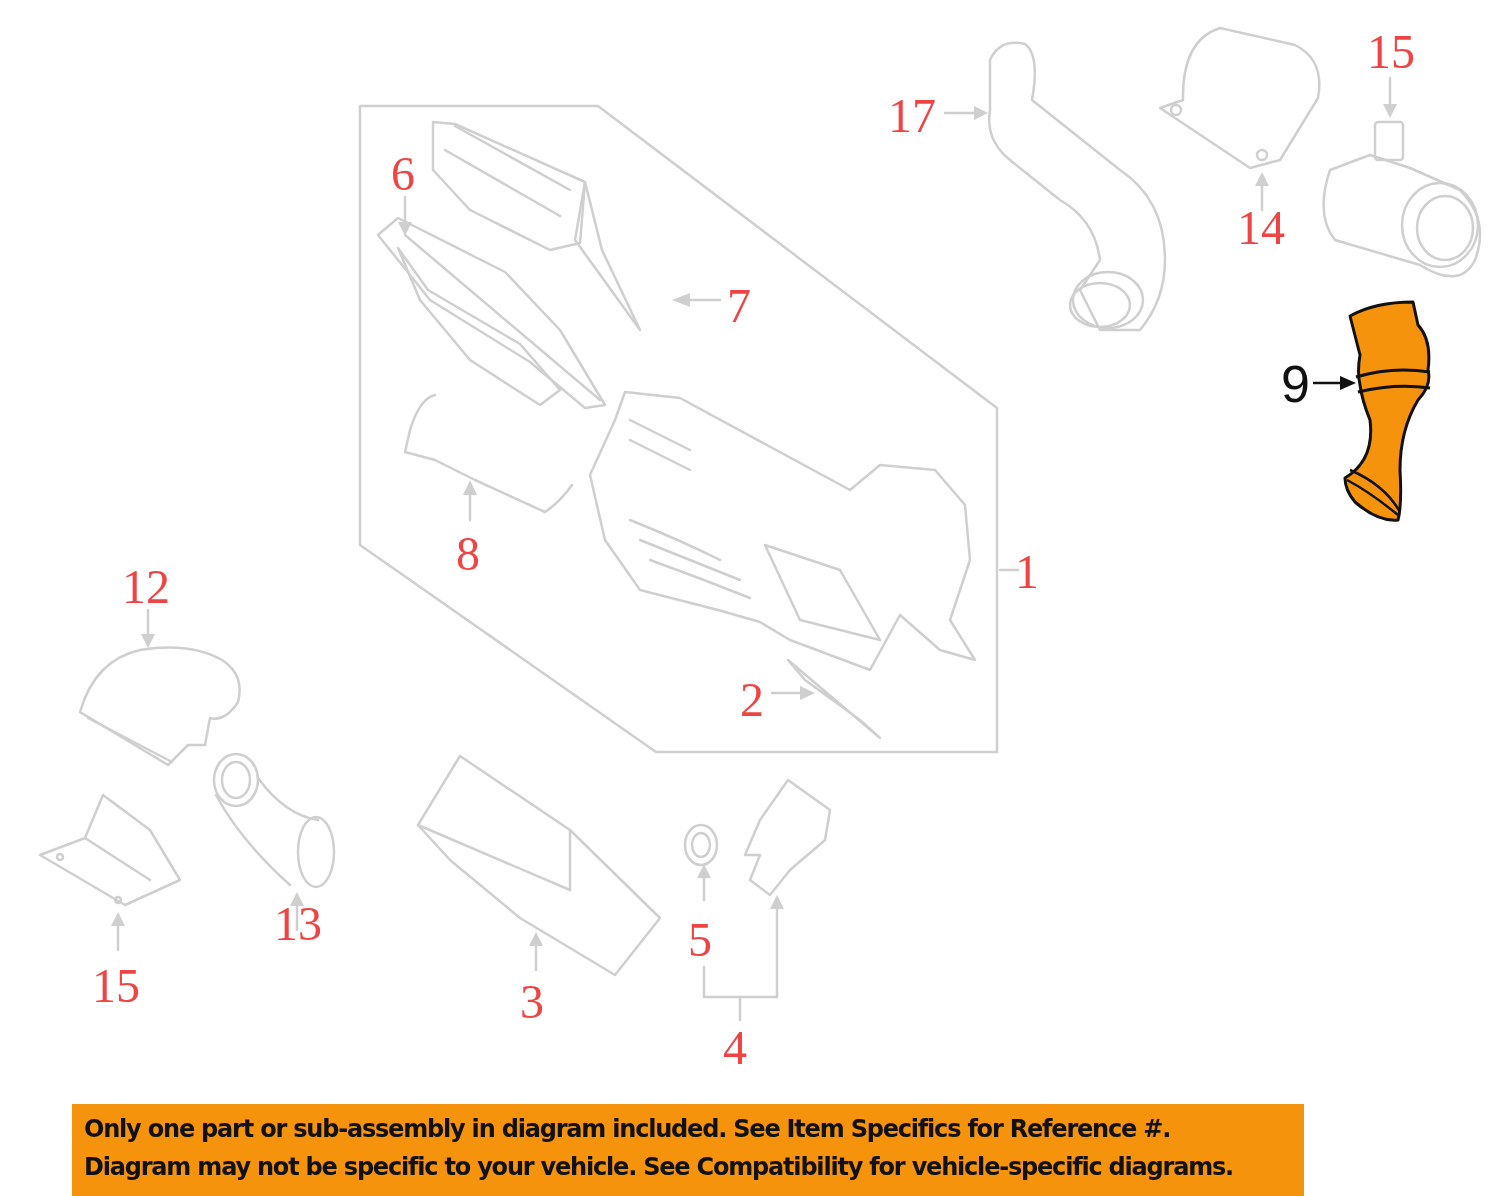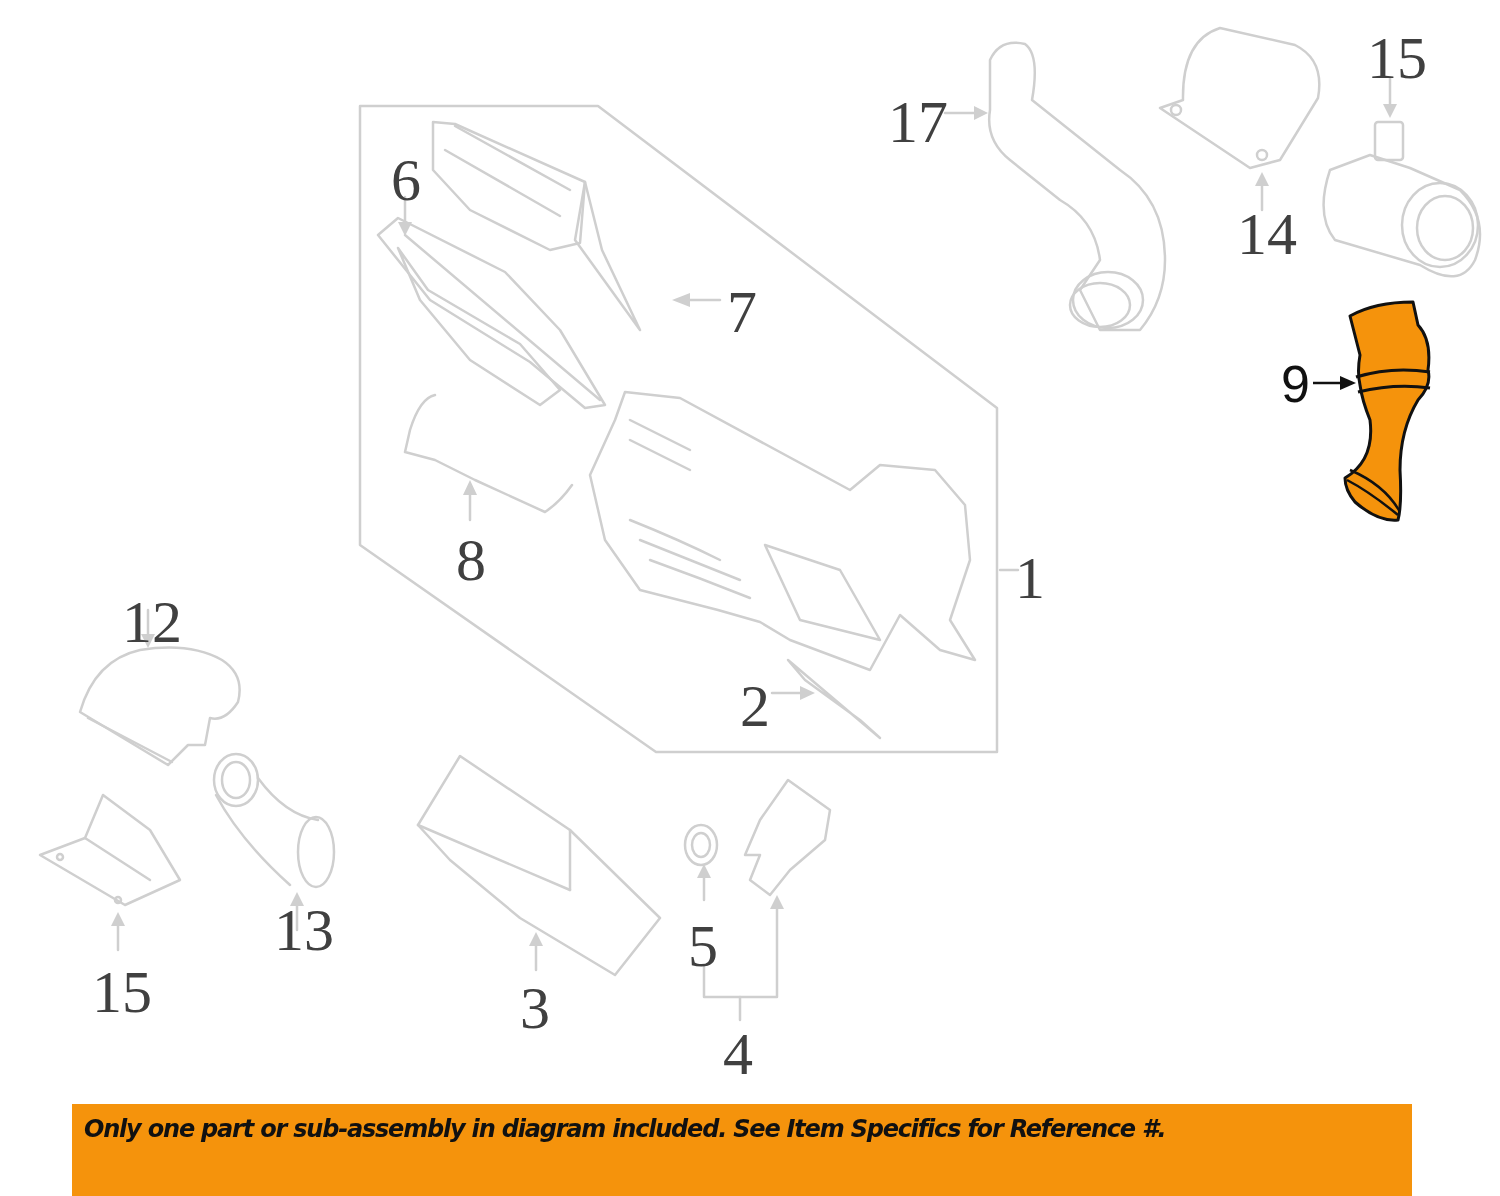--- a/index.html
+++ b/index.html
@@ -1,20 +1,20 @@
 <!DOCTYPE html>
 <html><head>
 <meta charset="utf-8">
 <style>
   html, body { margin: 0; padding: 0; background: #ffffff; }
   body { width: 1500px; height: 1196px; position: relative; overflow: hidden; font-family: "DejaVu Serif", serif; }
   .canvas { position: absolute; left: 0; top: 0; width: 1500px; height: 1196px; }
-  .label { position: absolute; font-family: "Liberation Serif", "DejaVu Serif", serif; color: #404040; font-size: 60px; line-height: 1; }
+  .label { position: absolute; font-family: "Liberation Serif", "DejaVu Serif", serif; color: #ef4444; font-size: 48px; line-height: 1; }
   .label-active { position: absolute; font-family: "Liberation Sans", "DejaVu Sans", sans-serif; color: #111; font-size: 52px; line-height: 1; }
-  .banner { position: absolute; left: 72px; top: 1104px; width: 1340px; height: 92px; background: #f5930c; box-sizing: border-box; padding: 6px 0 0 12px; font-style: italic; }
+  .banner { position: absolute; left: 72px; top: 1104px; width: 1232px; height: 92px; background: #f5930c; box-sizing: border-box; padding: 6px 0 0 12px; }
   .banner p { margin: 0; font-family: "DejaVu Sans", sans-serif; font-weight: bold; font-size: 24px; letter-spacing: -1.2px; color: #111; line-height: 38px; white-space: nowrap; }
   svg .g { fill: none; stroke: #cfcfcf; stroke-width: 2.5; stroke-linejoin: round; stroke-linecap: round; }
   svg .gf { fill: #cfcfcf; stroke: none; }
 </style>
 </head>
 <body>
 
 <div class="canvas">
   <svg width="1500" height="1196" viewBox="0 0 1500 1196">
 
@@ -142,21 +142,22 @@
   <span class="label" style="left:740px;top:676px;">2</span>
   <span class="label" style="left:520px;top:978px;">3</span>
   <span class="label" style="left:723px;top:1024px;">4</span>
   <span class="label" style="left:688px;top:916px;">5</span>
   <span class="label" style="left:391px;top:150px;">6</span>
   <span class="label" style="left:727px;top:282px;">7</span>
   <span class="label" style="left:456px;top:530px;">8</span>
   <span class="label-active" style="left:1281px;top:358px;">9</span>
   <span class="label" style="left:888px;top:92px;">17</span>
   <span class="label" style="left:92px;top:962px;">15</span>
-  <span class="label" style="left:122px;top:592px;">12</span>
+  <span class="label" style="left:122px;top:563px;">12</span>
   <span class="label" style="left:274px;top:900px;">13</span>
   <span class="label" style="left:1237px;top:204px;">14</span>
   <span class="label" style="left:1367px;top:28px;">15</span>
 </div>
 
 <div class="banner">
   <p>Only one part or sub-assembly in diagram included. See Item Specifics for Reference #.</p>
+  <p>Diagram may not be specific to your vehicle. See Compatibility for vehicle-specific diagrams.</p>
 </div>
 
 </body></html>

